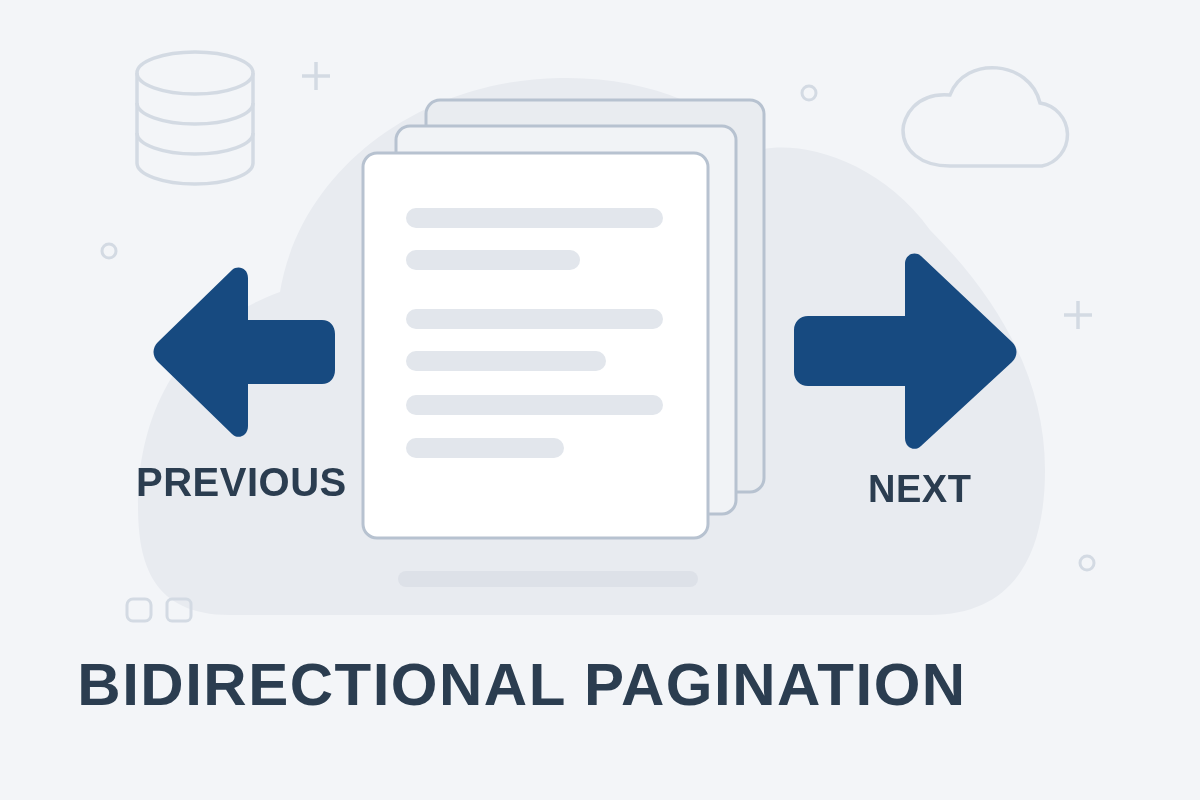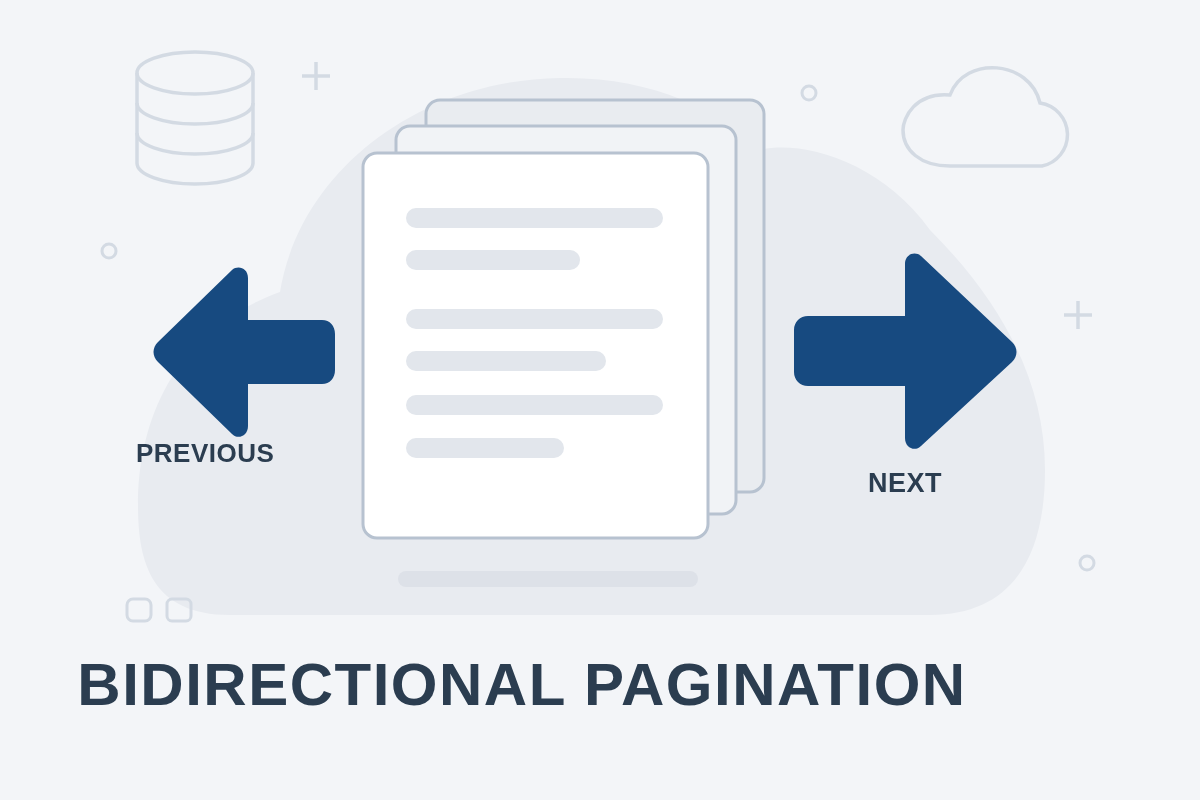--- a/index.html
+++ b/index.html
@@ -1,21 +1,21 @@
 <!DOCTYPE html>
 <html><head>
 <meta charset="utf-8">
 <style>
   html, body { margin: 0; padding: 0; }
   body { width: 1200px; height: 800px; background: #f3f5f8; overflow: hidden; position: relative; font-family: "Liberation Sans", "DejaVu Sans", sans-serif; }
   .stage { position: absolute; left: 0; top: 0; width: 1200px; height: 800px; }
   svg.art { position: absolute; left: 0; top: 0; }
   .label { position: absolute; color: #2b3d50; font-weight: 700; letter-spacing: 0.5px; white-space: nowrap; }
-  .label-prev { left: 136px; top: 438px; font-size: 26px; }
-  .label-next { left: 868px; top: 468px; font-size: 27px; }
+  .label-prev { left: 136px; top: 460px; font-size: 40px; }
+  .label-next { left: 868px; top: 468px; font-size: 38px; }
   .title { position: absolute; left: 0; width: 1044px; top: 650px; text-align: center; font-size: 60px; font-weight: 700; color: #2b3d50; letter-spacing: 1.5px; }
   .hit { position: absolute; cursor: pointer; }
 </style>
 </head>
 <body>
 
 <div class="stage">
 
   <svg class="art" width="1200" height="800" viewBox="0 0 1200 800">
 

